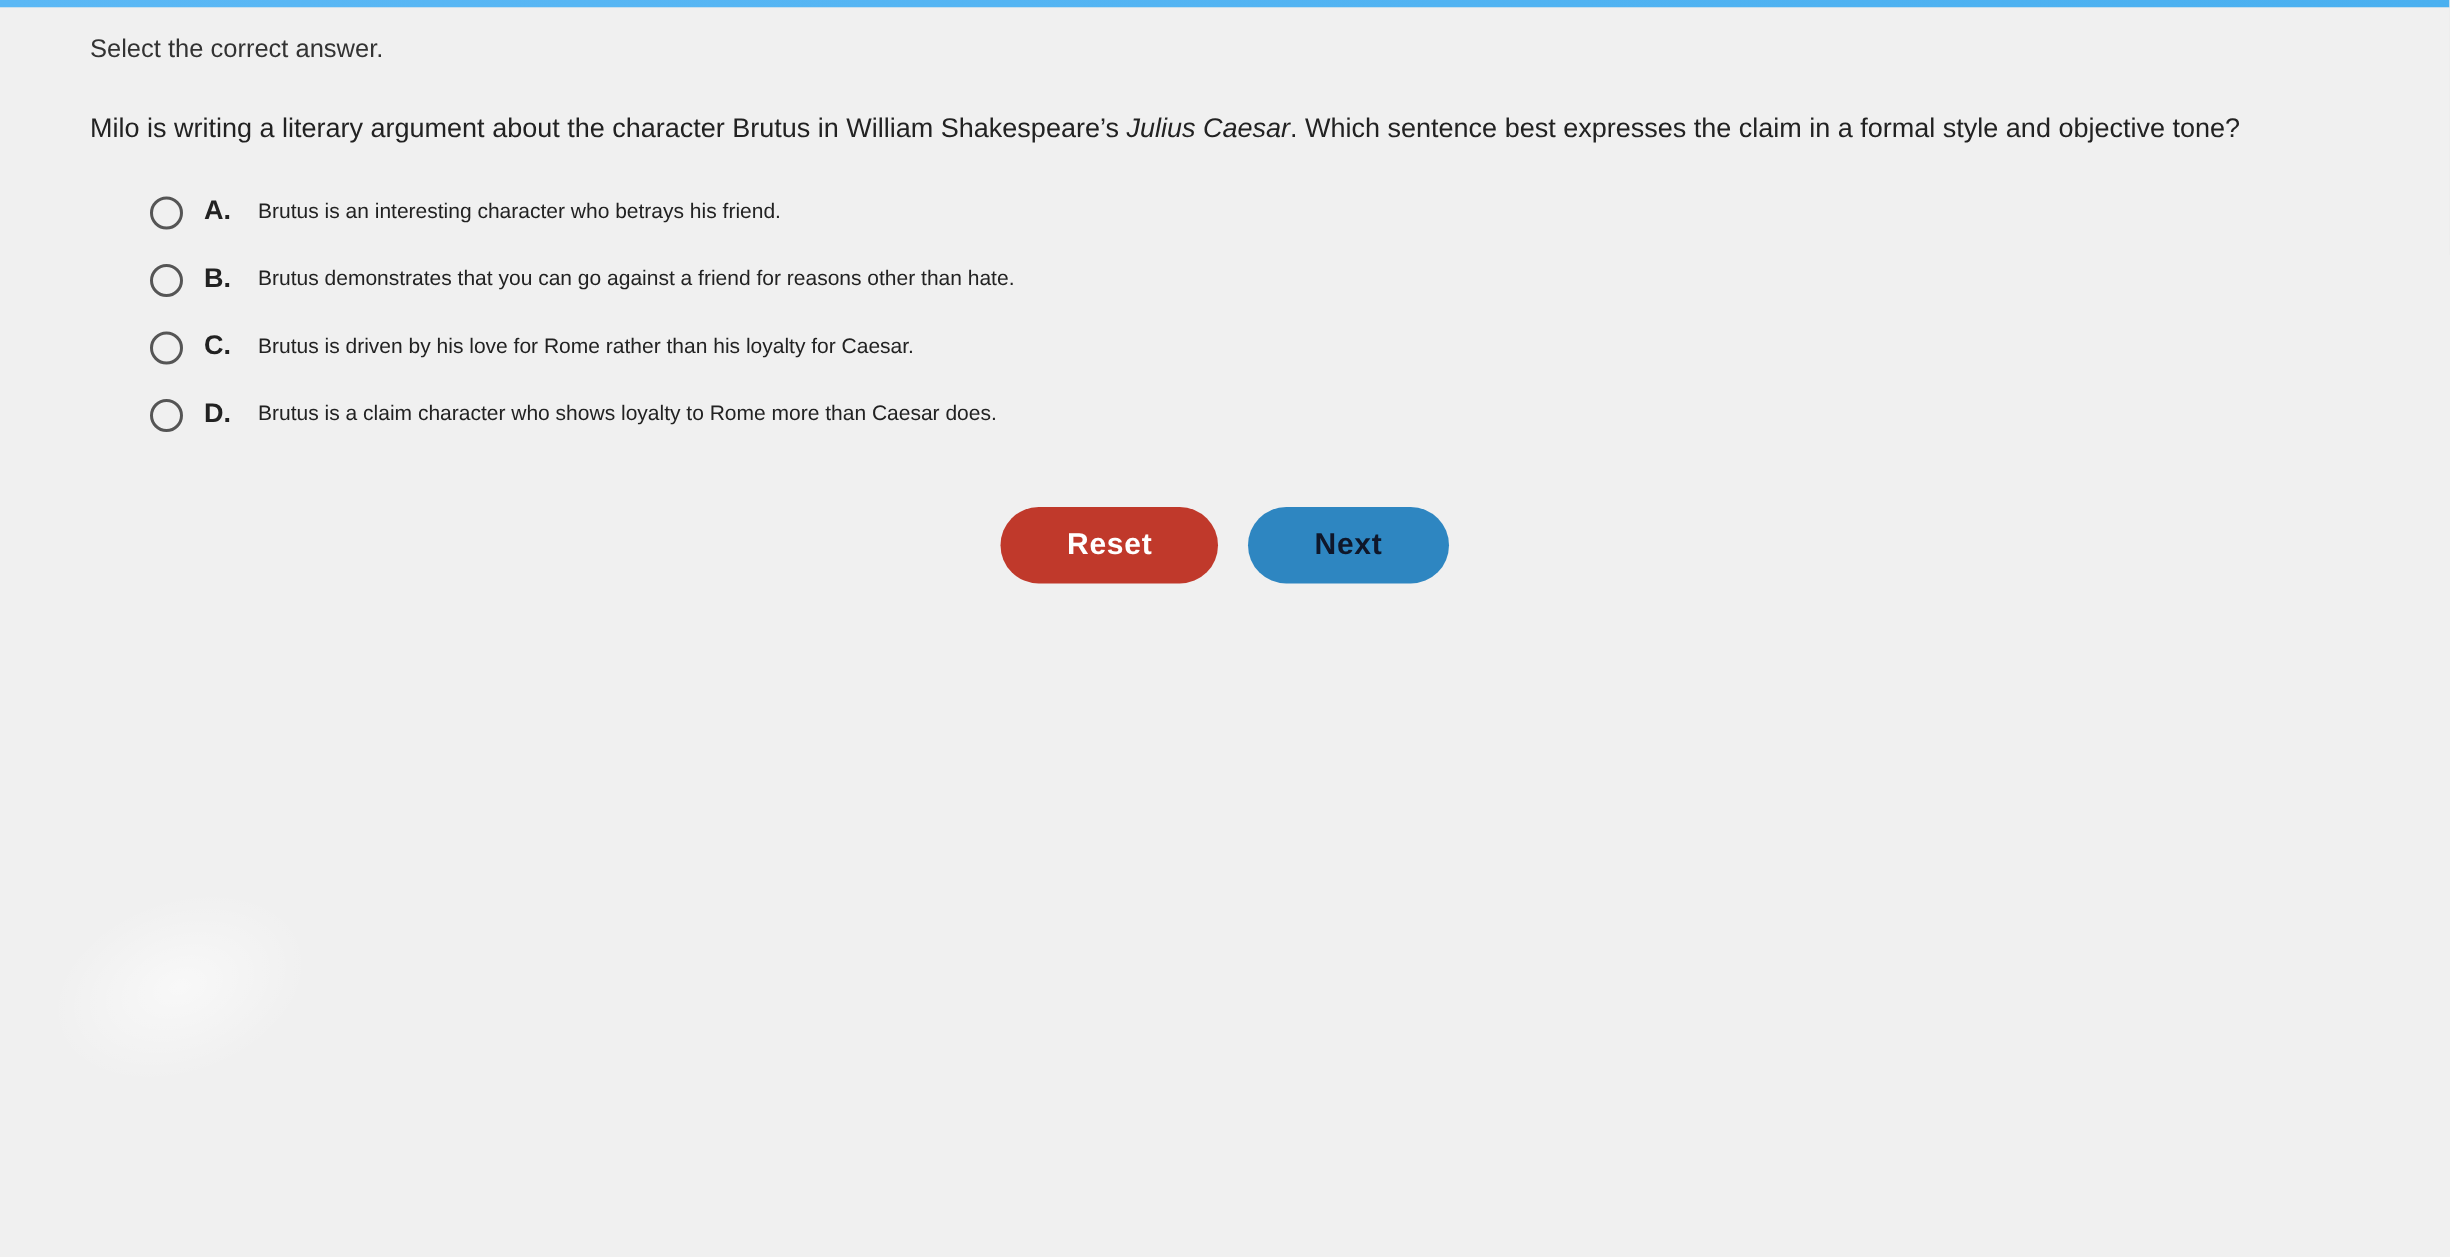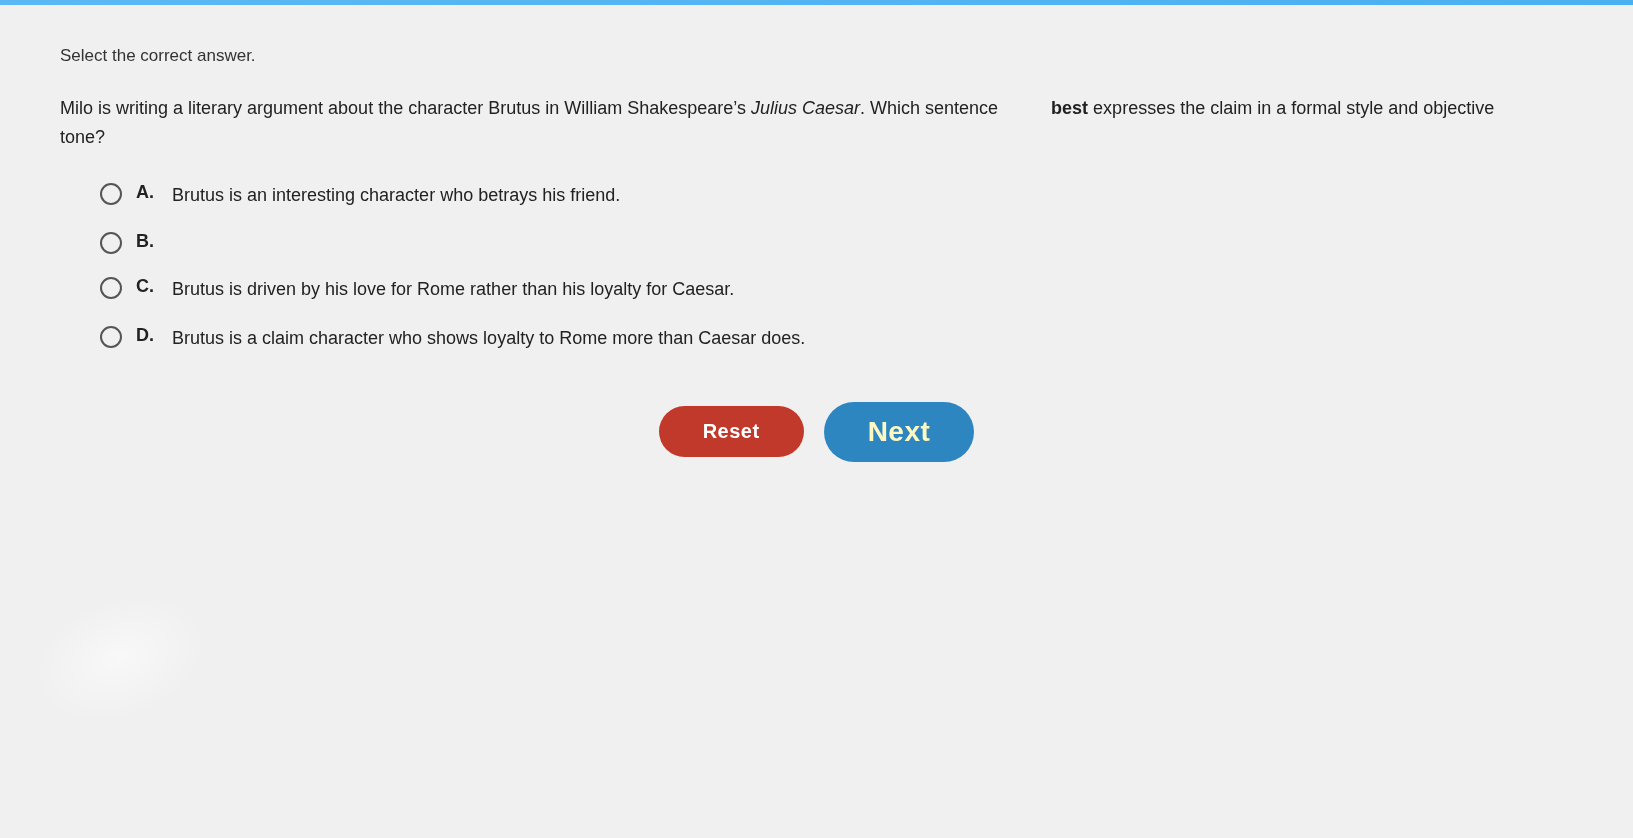--- a/index.html
+++ b/index.html
@@ -18,21 +18,21 @@
     }
 
     .top-bar {
       height: 5px;
       background: linear-gradient(to right, #5bb8f5, #4ab0f0);
       width: 100%;
     }
 
     .content-area {
       background-color: #f0f0f0;
-      padding: 41px 60px 40px 60px;
+      padding: 18px 60px 40px 60px;
       min-height: 833px;
       position: relative;
     }
 
     .instruction {
       font-size: 17px;
       color: #333;
       margin-bottom: 28px;
     }
 
@@ -41,22 +41,21 @@
       color: #222;
       line-height: 1.6;
       margin-bottom: 30px;
       max-width: 1450px;
     }
 
     .question-text em {
     }
 
     .question-text strong {
-      font-weight: bold;
-      margin-left: 48px;
+      font-weight: normal;
     }
 
     .options-list {
       list-style: none;
       margin-left: 40px;
       margin-bottom: 50px;
     }
 
     .option-item {
       display: flex;
@@ -80,21 +79,21 @@
     .option-label {
       font-weight: bold;
       margin-left: 14px;
       margin-right: 10px;
       min-width: 26px;
       font-size: 18px;
       color: #222;
     }
 
     .option-text {
-      font-size: 18px;
+      font-size: 14px;
       color: #222;
       line-height: 1.5;
     }
 
     .buttons-row {
       display: flex;
       justify-content: center;
       align-items: center;
       gap: 20px;
       margin-top: 20px;
@@ -107,25 +106,25 @@
       border-radius: 30px;
       padding: 14px 44px;
       font-size: 20px;
       font-weight: bold;
       cursor: pointer;
       letter-spacing: 0.5px;
     }
 
     .btn-next {
       background-color: #2e86c1;
-      color: #fef9c3;
+      color: #0f172a;
       border: none;
       border-radius: 30px;
       padding: 14px 44px;
-      font-size: 28px;
+      font-size: 20px;
       font-weight: bold;
       cursor: pointer;
       letter-spacing: 0.5px;
     }
 
     .glare-overlay {
       position: absolute;
       bottom: 120px;
       left: 30px;
       width: 180px;
@@ -153,20 +152,21 @@
 
     <li class="option-item">
       <span class="radio-circle"></span>
       <span class="option-label">A.</span>
       <span class="option-text">Brutus is an interesting character who betrays his friend.</span>
     </li>
 
     <li class="option-item">
       <span class="radio-circle"></span>
       <span class="option-label">B.</span>
+      <span class="option-text">Brutus demonstrates that you can go against a friend for reasons other than hate.</span>
     </li>
 
     <li class="option-item">
       <span class="radio-circle"></span>
       <span class="option-label">C.</span>
       <span class="option-text">Brutus is driven by his love for Rome rather than his loyalty for Caesar.</span>
     </li>
 
     <li class="option-item">
       <span class="radio-circle"></span>

